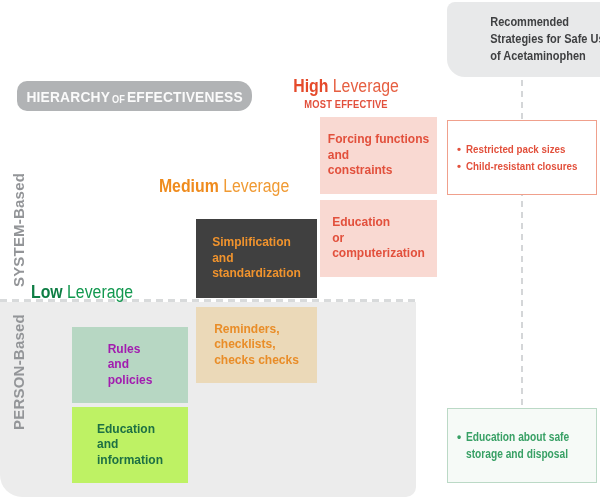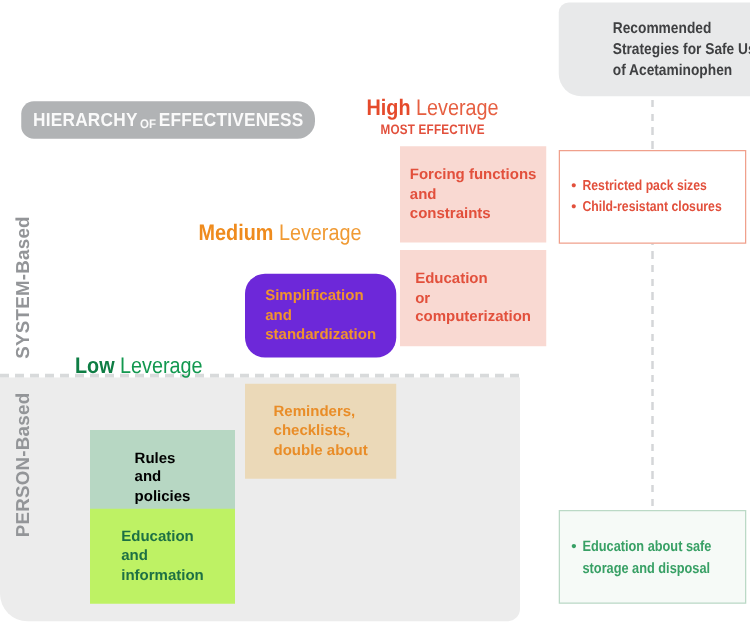--- a/index.html
+++ b/index.html
@@ -36,39 +36,39 @@
     transform:rotate(-90deg);white-space:nowrap;
   }
   .vlabel.system{left:-40px;top:220px;}
   .vlabel.person{left:-40px;top:362px;}
   
   .col-title{position:absolute;display:flex;justify-content:center;font-size:18px;}
   .col-title .inner{display:inline-block;white-space:nowrap;transform:scaleX(.88);transform-origin:50% 50%;}
   .col-title .tb{font-weight:bold;}
   .col-sub{position:absolute;display:flex;justify-content:center;font-size:11px;font-weight:bold;letter-spacing:.2px;}
   .col-sub .inner{display:inline-block;white-space:nowrap;transform:scaleX(.85);transform-origin:50% 50%;}
-  .low-title{left:53px;top:282px;width:116px;color:#12984f;text-align:right;}
+  .low-title{left:24px;top:282px;width:116px;color:#12984f;text-align:right;}
   .low-title .tb{color:#0e7d44;}
   .low-sub{left:40px;top:306px;width:116px;color:#0b7040;}
   .med-title{left:164px;top:176px;width:121px;color:#f09a33;}
   .med-title .tb{color:#ef8b1d;}
   .med-sub{left:164px;top:199px;width:121px;color:#f0881f;}
   .high-title{left:288px;top:76px;width:117px;color:#e65f41;}
   .high-title .tb{color:#e54a2b;}
   .high-sub{left:288px;top:98px;width:117px;color:#e2503c;}
   
   .box{
     position:absolute;display:flex;align-items:center;justify-content:center;
     font-weight:bold;font-size:12px;line-height:1.3;
     white-space:pre-line;
     margin-left:32px;
   }
-  .box-rules{left:40px;top:344px;width:116px;height:76px;background:#b7d7c3;color:#000000;}
+  .box-rules{left:40px;top:327px;width:116px;height:76px;background:#b7d7c3;color:#a21caf;}
   .box-education{left:40px;top:407px;width:116px;height:76px;background:#bef264;color:#1d7044;}
-  .box-simplification{left:164px;top:219px;width:121px;height:67px;background:#6d28d9;color:#f0932d;border-radius:16px;}
+  .box-simplification{left:164px;top:219px;width:121px;height:79px;background:#404040;color:#f0932d;}
   .box-reminders{left:164px;top:307px;width:121px;height:76px;background:#ebd9b8;color:#e98d28;}
   .box-forcing{left:288px;top:117px;width:117px;height:77px;background:#f9d9d2;color:#e2503c;}
   .box-automation{left:288px;top:200px;width:117px;height:77px;background:#f9d9d2;color:#e2503c;}
   
   .rp-header{
     position:absolute;left:447px;top:2px;width:151px;height:75px;
     background:#e8e9ea;border-radius:8px 8px 18px 18px;
     display:flex;align-items:center;justify-content:center;text-align:left;
     color:#3f4042;font-weight:bold;font-size:12.5px;line-height:1.35;padding-left:28px;
   }
@@ -111,21 +111,21 @@
 information</div>
 
   <div class="col-title med-title">
     <span class="inner"><span class="tb">Medium</span><span class="tr"> Leverage</span></span>
   </div>
   <div class="box box-simplification">Simplification
 and
 standardization</div>
   <div class="box box-reminders">Reminders,
 checklists,
-double about</div>
+checks checks</div>
 
   <div class="col-title high-title">
     <span class="inner"><span class="tb">High</span><span class="tr"> Leverage</span></span>
   </div>
   <div class="col-sub high-sub">
     <span class="inner">MOST EFFECTIVE</span>
   </div>
   <div class="box box-forcing">Forcing functions
 and
 constraints</div>

